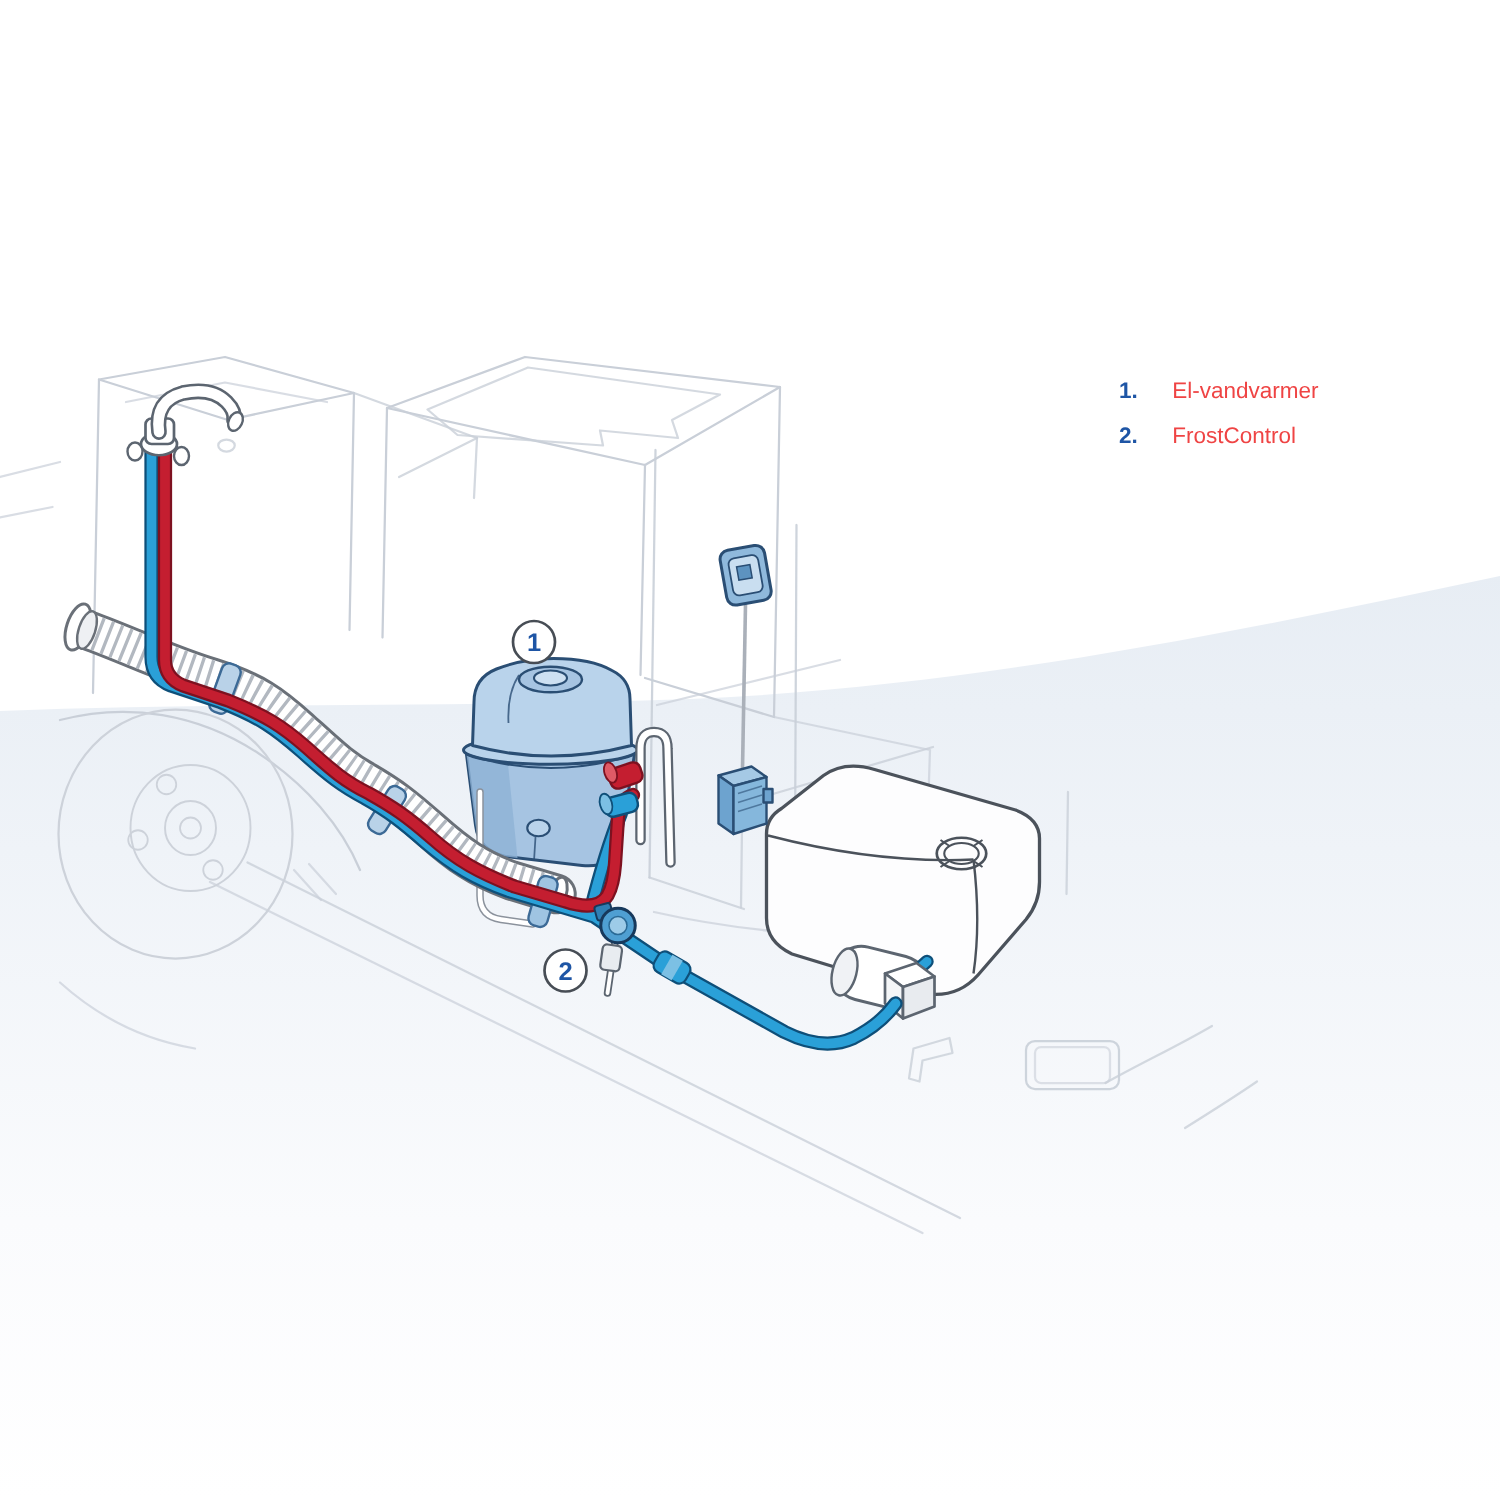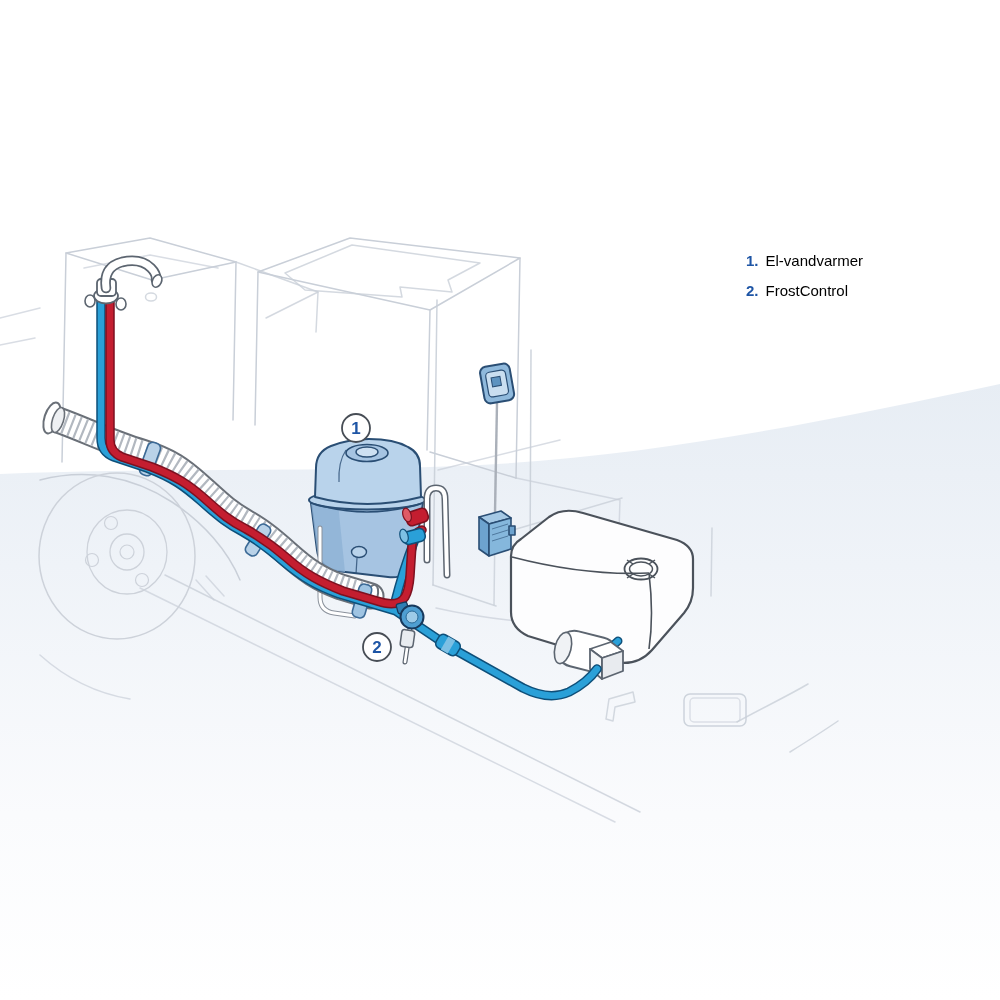--- a/index.html
+++ b/index.html
@@ -2,21 +2,21 @@
 <html><head>
 <meta charset="utf-8">
 <style>
   html,body{margin:0;padding:0;background:#ffffff;}
   .stage{position:relative;width:1000px;height:1000px;background:#ffffff;overflow:hidden;
          font-family:"Liberation Sans",sans-serif;}
   .stage svg{position:absolute;left:0;top:0;}
   .legend{position:absolute;left:746px;top:246px;font-size:15px;line-height:30px;}
   .legend-row{display:flex;align-items:baseline;}
   .legend-num{color:#1e55a5;font-weight:bold;margin-right:7px;}
-  .legend-label{color:#000000;}
+  .legend-label{color:#ef4444;margin-left:16px;}
 </style>
 </head>
 <body>
 
 <div class="stage">
 <svg width="1000" height="1000" viewBox="0 0 1000 1000">
   <defs>
     <linearGradient id="tint" x1="0" y1="380" x2="0" y2="1000" gradientUnits="userSpaceOnUse">
       <stop offset="0" stop-color="#e7edf4"></stop>
       <stop offset="0.3" stop-color="#eff3f8"></stop>

